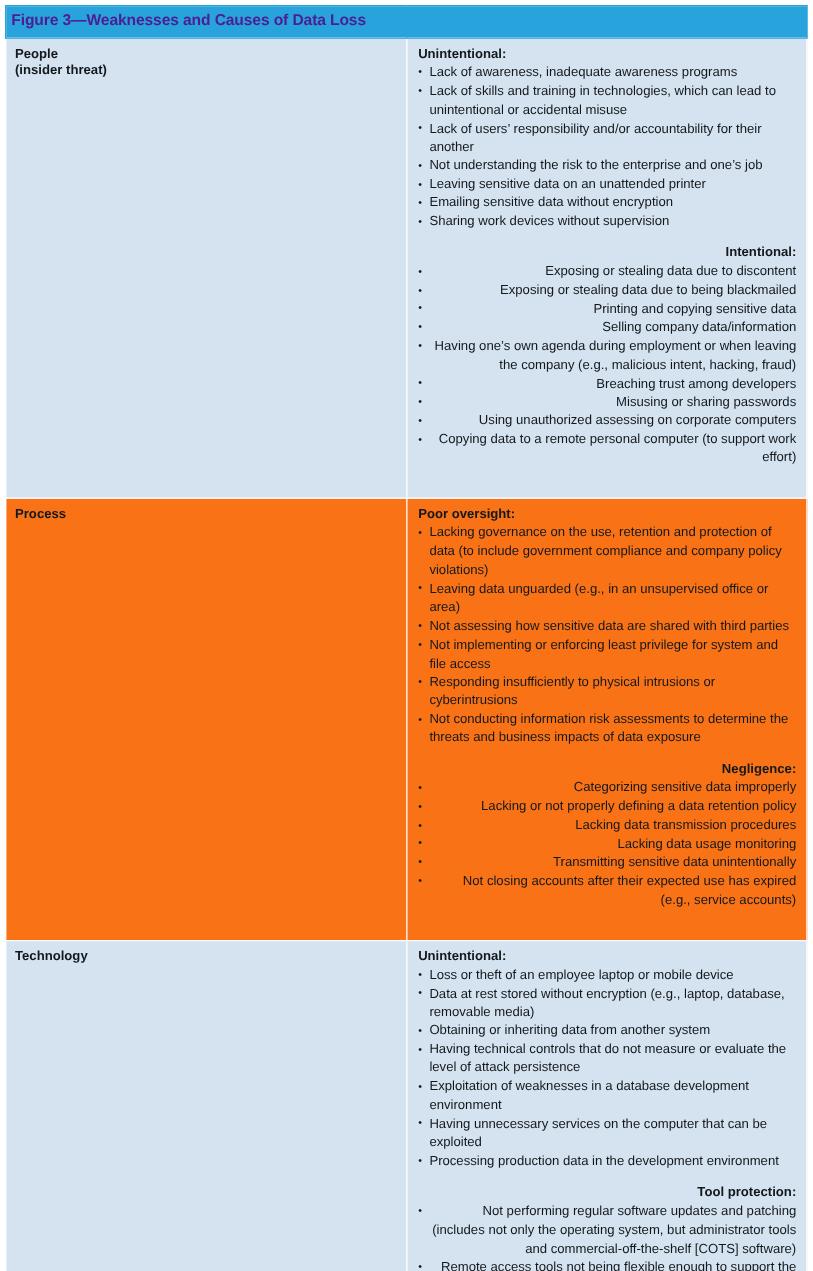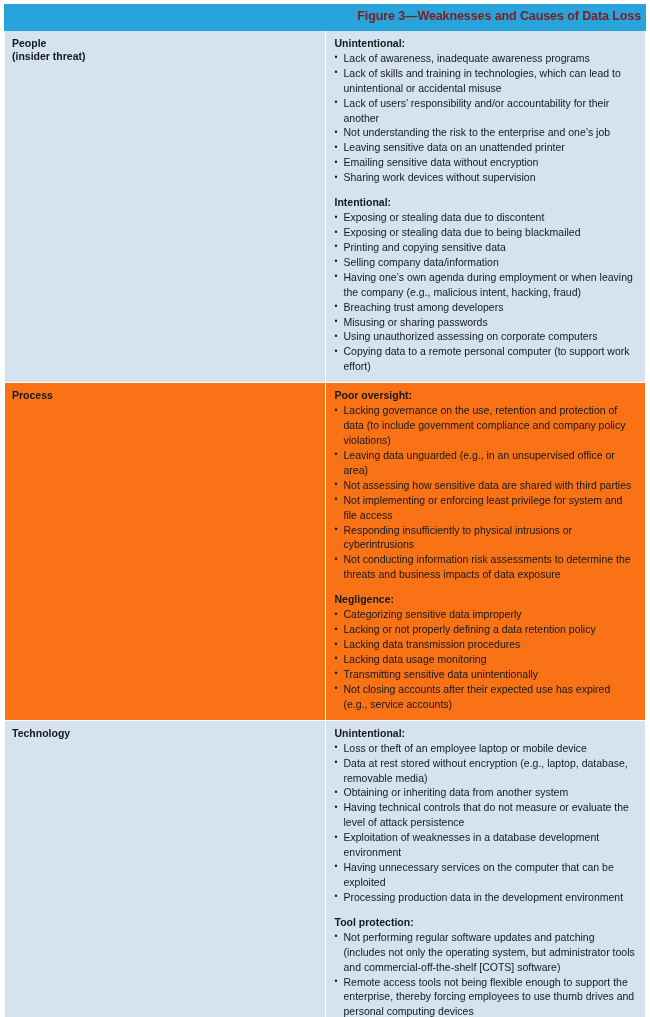--- a/index.html
+++ b/index.html
@@ -22,24 +22,24 @@
 
   table.figure-table {
     width: 642px;
     border-collapse: collapse;
     table-layout: fixed;
   }
 
   
   .title-cell {
     background: #28A3DB;
-    color: #7f1d1d;
+    color: #4c1d95;
     font-size: 12.5px;
     font-weight: bold;
-    text-align: right;
+    text-align: left;
     padding: 5px 4px 6px 4px;
     letter-spacing: -0.1px;
     border: 1px solid #28A3DB;
     line-height: 1.1;
   }
 
   
   th.col-head {
     background: #8CC0E4;
     color: #13181c;
@@ -60,30 +60,30 @@
     vertical-align: top;
     font-size: 10.5px;
     font-weight: bold;
     color: #13181c;
     padding: 6px 6px 8px 7px;
     line-height: 1.3;
     border: 1px solid #ffffff;
   }
   td.causes-cell {
     vertical-align: top;
-    padding: 6px 8px 8px 9px;
+    padding: 6px 8px 24px 9px;
     border: 1px solid #ffffff;
   }
 
   tr.row-light td { background: #D5E3F1; }
   tr.row-dark  td { background: #f97316; }
 
   
   .group { margin: 0 0 0 0; }
-  .group + .group { margin-top: 11px; }
+  .group + .group { margin-top: 11px; text-align: right; }
 
   .group-title {
     font-size: 10.5px;
     font-weight: bold;
     color: #13181c;
     line-height: 1.25;
     margin-bottom: 1px;
   }
 
   ul.bullets {

